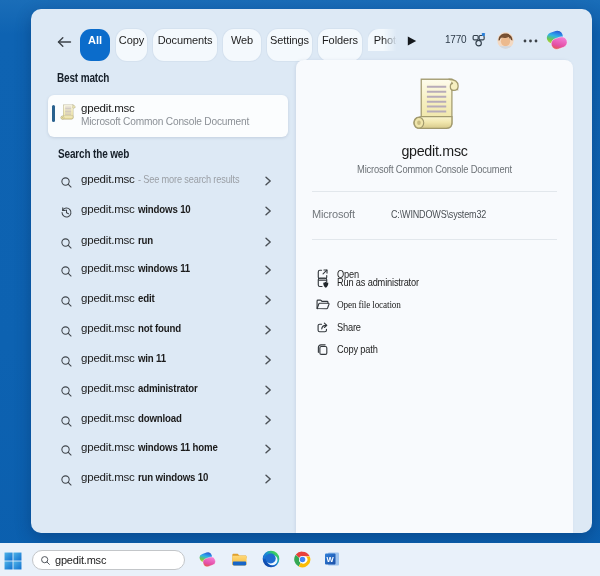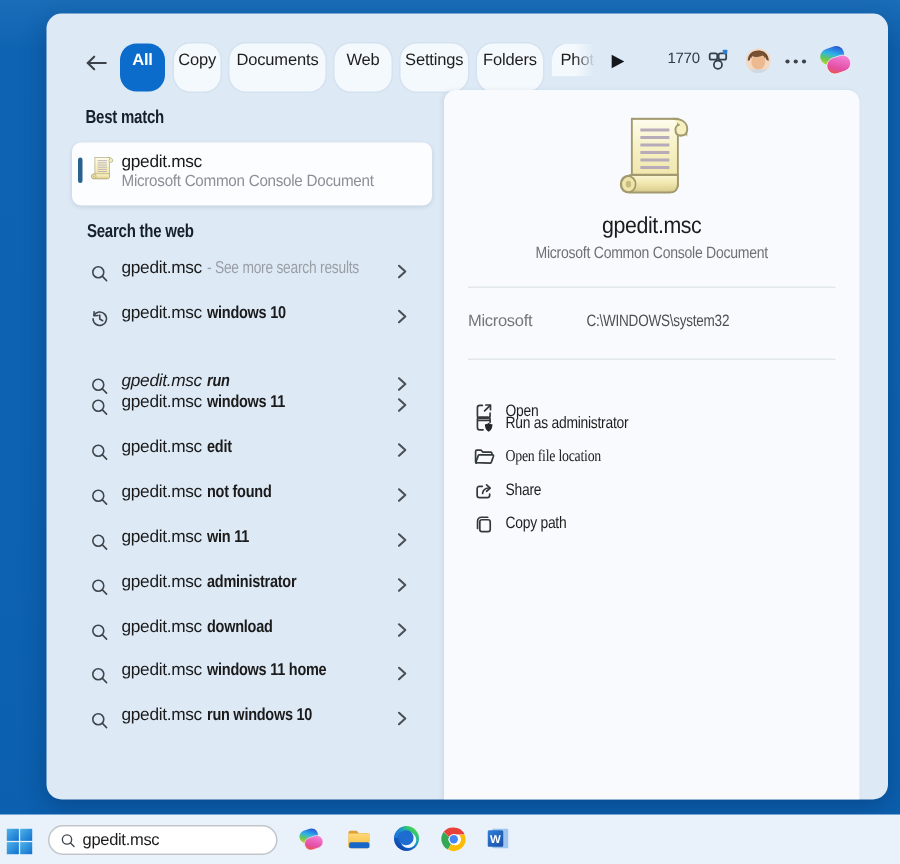--- a/index.html
+++ b/index.html
@@ -254,21 +254,21 @@
   </div>
   <div class="row" style="top:187px;">
     <svg class="ric" width="13" height="13" viewBox="0 0 16 16">
         <use href="#hist"></use>
       </svg>
     <div class="rtx">gpedit.msc <b>windows 10</b></div>
     <svg class="chev" width="12" height="12">
         <use href="#chev"></use>
       </svg>
   </div>
-  <div class="row" style="top:232px;font-style:italic;">
+  <div class="row" style="top:218px;">
     <svg class="ric" width="13" height="13" viewBox="0 0 16 16">
         <use href="#mag"></use>
       </svg>
     <div class="rtx">gpedit.msc <b>run</b></div>
     <svg class="chev" width="12" height="12">
         <use href="#chev"></use>
       </svg>
   </div>
   <div class="row" style="top:246px;">
     <svg class="ric" width="13" height="13" viewBox="0 0 16 16">

